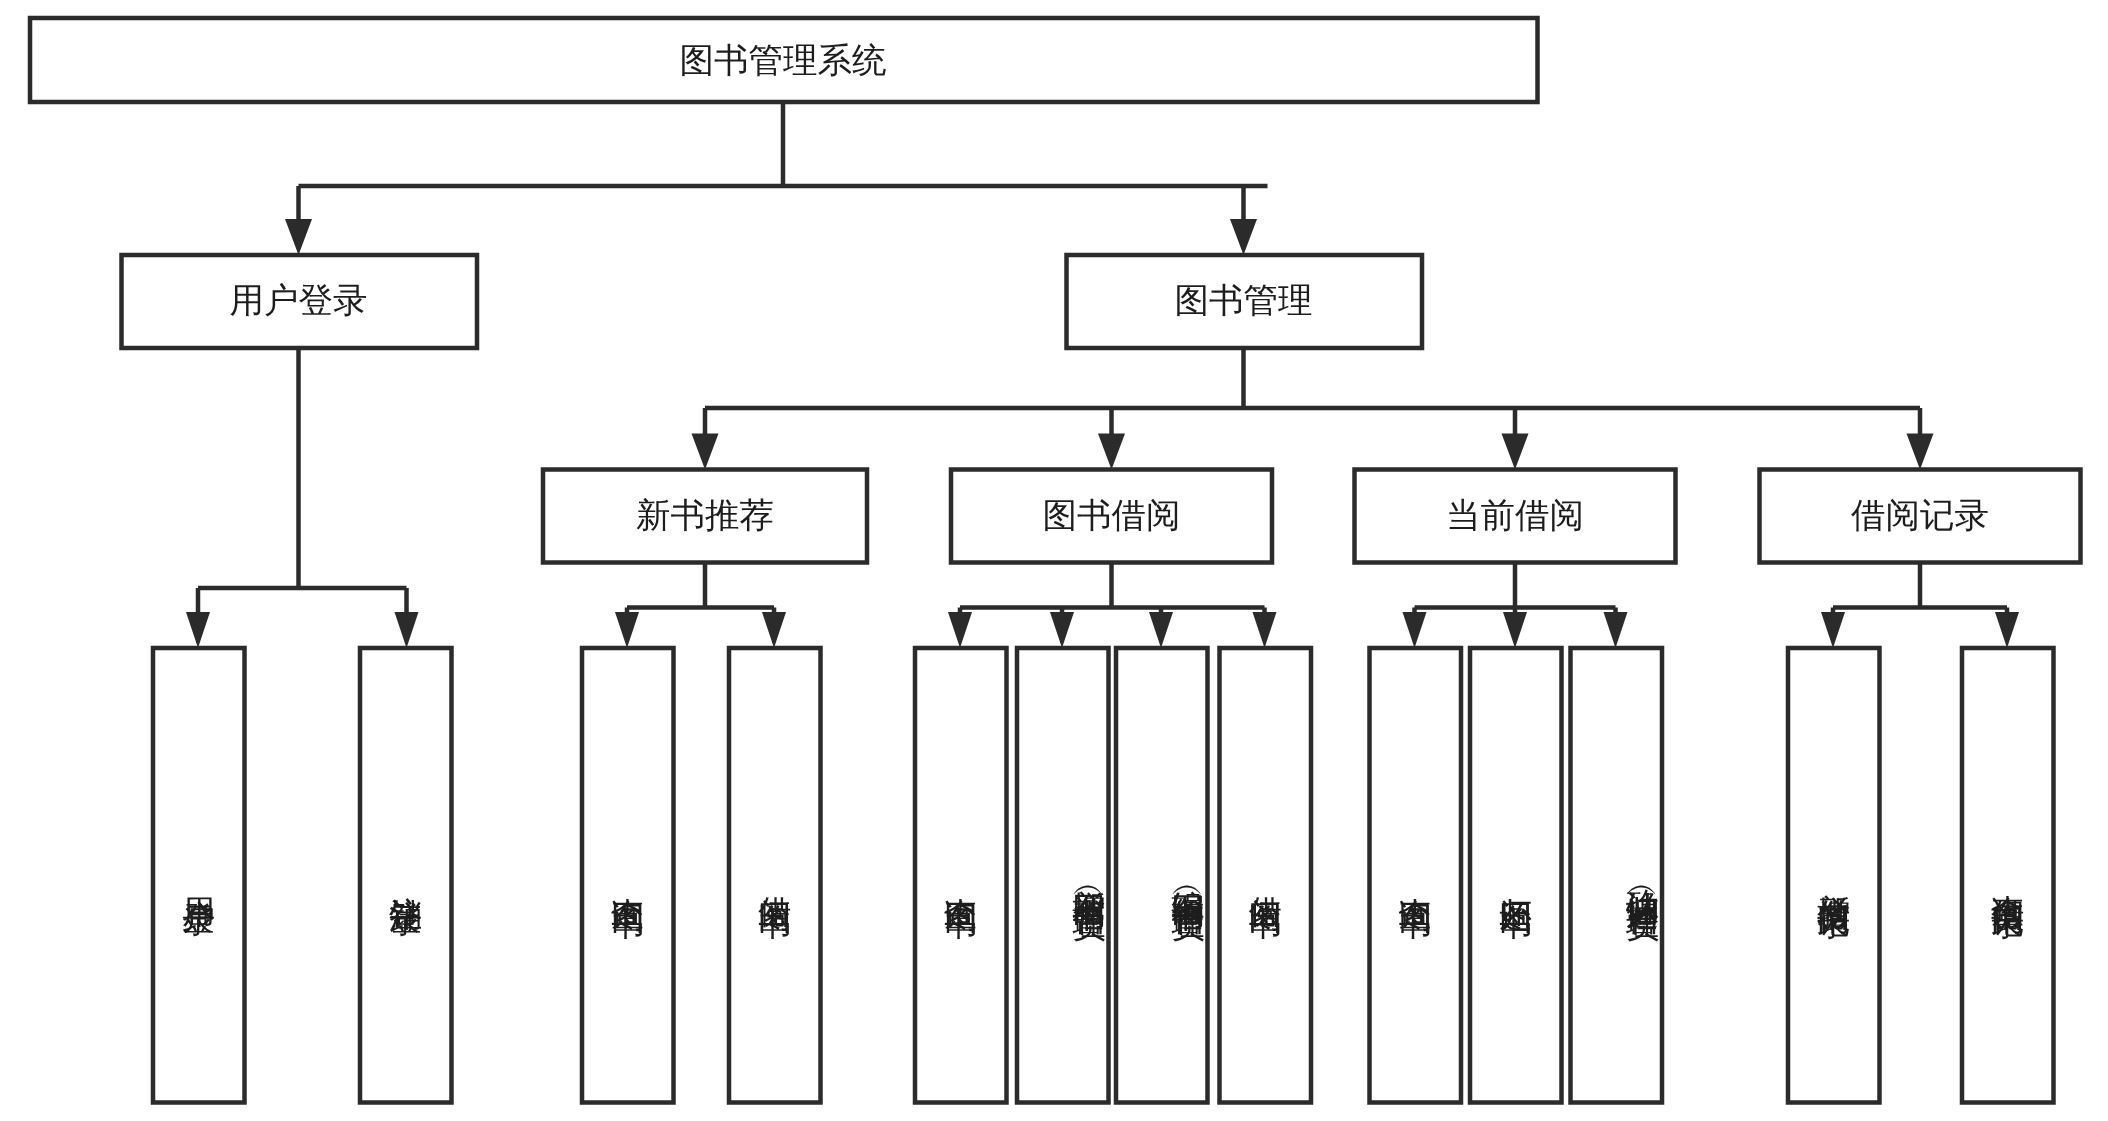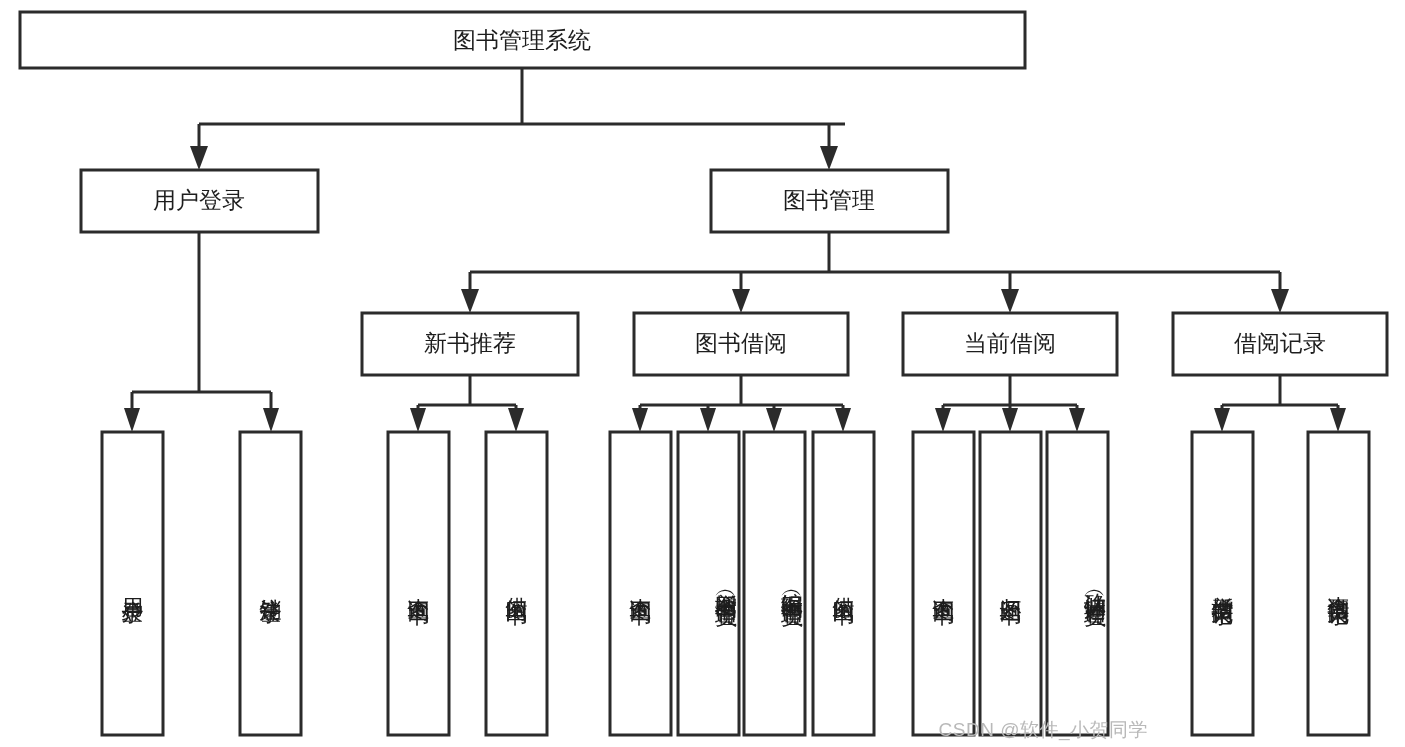--- a/index.html
+++ b/index.html
@@ -227,15 +227,14 @@
   <div class="vert-label" style="left:744px; top:436px; width:61px; height:295px; display:flex; align-items:flex-start; justify-content:center;">编辑图书（管理员）</div>
   <div class="vert-label" style="left:813px; top:432px; width:61px; height:303px; display:flex; align-items:center; justify-content:center;">借阅图书</div>
 
   <div class="vert-label" style="left:913px; top:432px; width:61px; height:303px; display:flex; align-items:center; justify-content:center;">查询图书</div>
   <div class="vert-label" style="left:980px; top:432px; width:61px; height:303px; display:flex; align-items:center; justify-content:center;">归还图书</div>
   <div class="vert-label" style="left:1047px; top:436px; width:61px; height:295px; display:flex; align-items:flex-start; justify-content:center;">确认归还（管理员）</div>
 
   <div class="vert-label" style="left:1192px; top:432px; width:61px; height:303px; display:flex; align-items:center; justify-content:center;">新增借阅记录</div>
   <div class="vert-label" style="left:1308px; top:432px; width:61px; height:303px; display:flex; align-items:center; justify-content:center;">查询借阅记录</div>
 
-  <div class="watermark">CSDN @软件_小贺同学</div>
 
 </div>
 
 </body></html>

